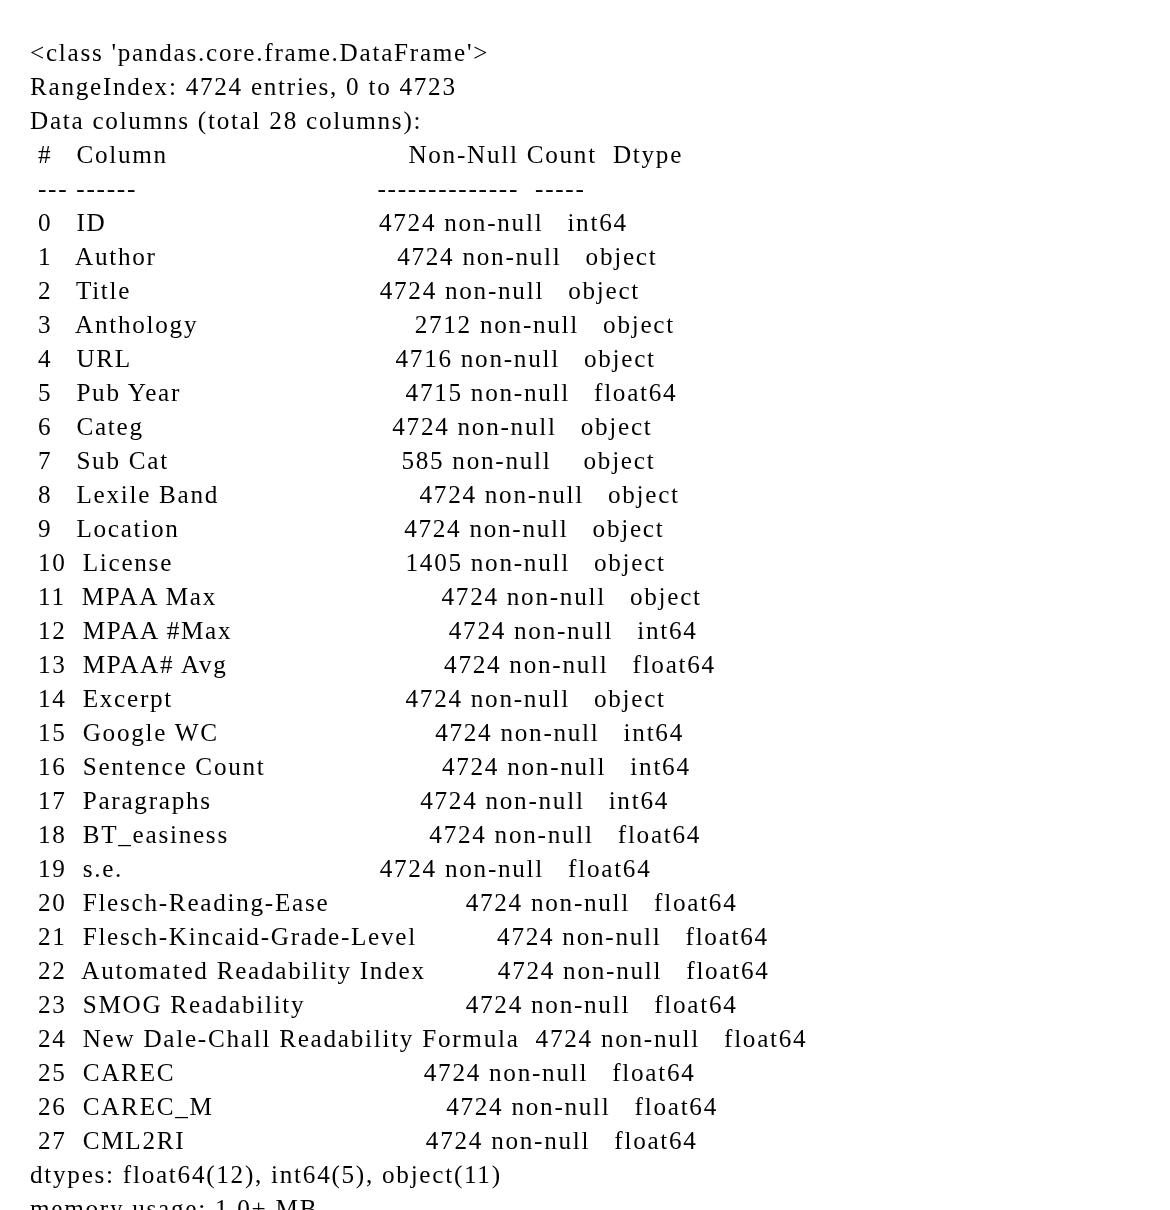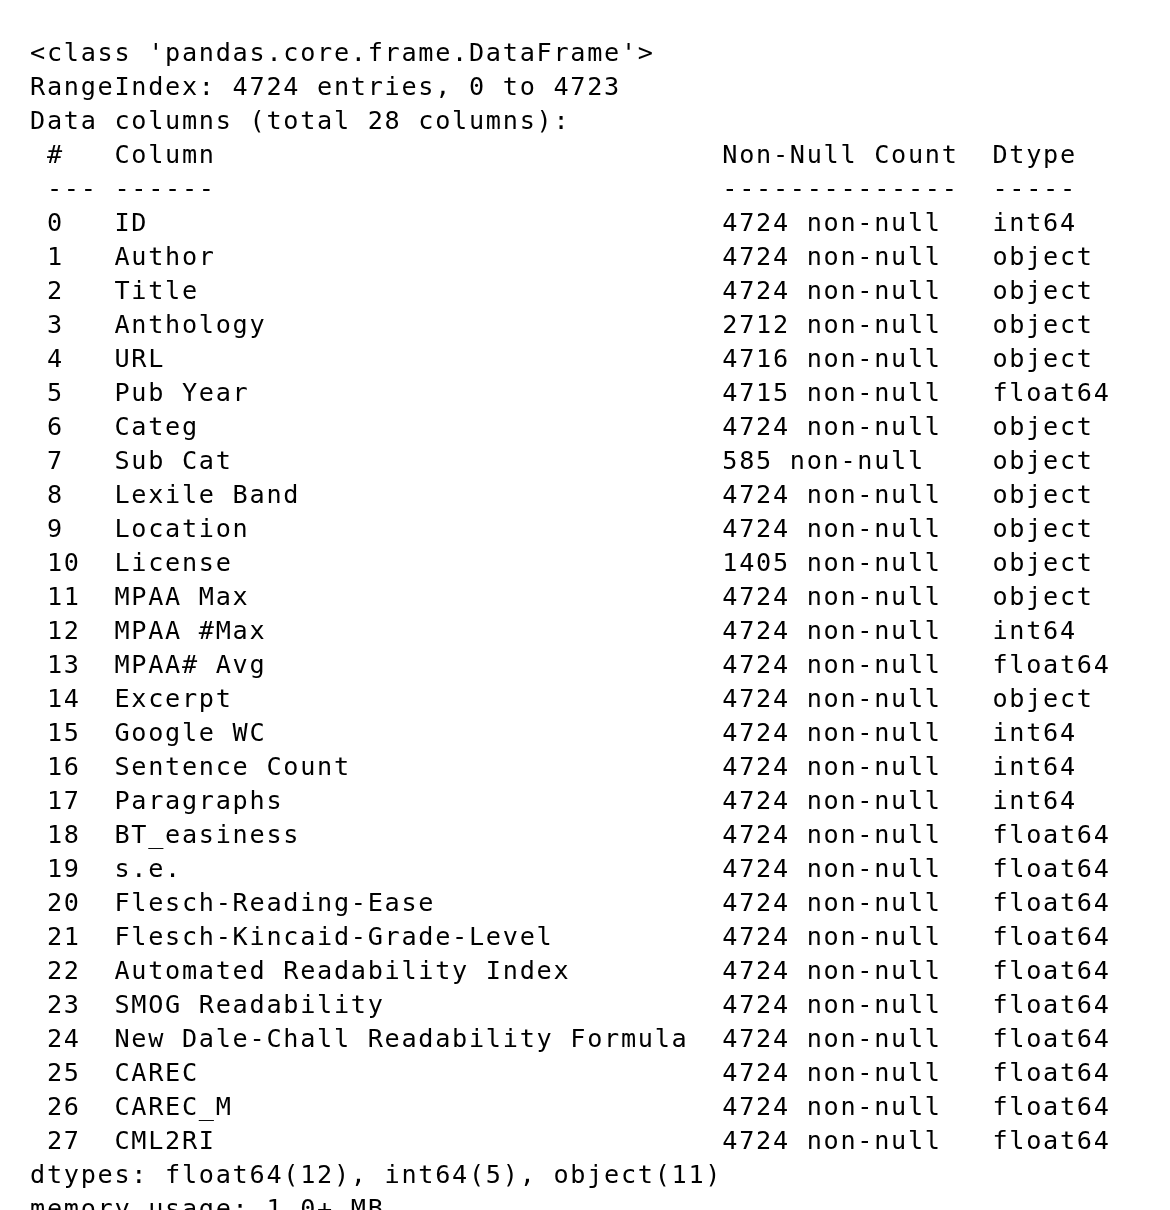--- a/index.html
+++ b/index.html
@@ -24,18 +24,19 @@
     font-size: 25.2px;
     line-height: 34px;
     letter-spacing: 1.72px;
     white-space: pre;
     -webkit-font-smoothing: none;
   }
   #console-output .line {
     display: block;
     height: 34px;
     white-space: pre;
+    font-family: Liberation Serif, serif;
   }
 </style>
 </head>
 <body>
 
 <pre id="console-output"><span class="line">&lt;class 'pandas.core.frame.DataFrame'&gt;</span><span class="line">RangeIndex: 4724 entries, 0 to 4723</span><span class="line">Data columns (total 28 columns):</span><span class="line"> #   Column                              Non-Null Count  Dtype</span><span class="line"> --- ------                              --------------  -----</span><span class="line"> 0   ID                                  4724 non-null   int64</span><span class="line"> 1   Author                              4724 non-null   object</span><span class="line"> 2   Title                               4724 non-null   object</span><span class="line"> 3   Anthology                           2712 non-null   object</span><span class="line"> 4   URL                                 4716 non-null   object</span><span class="line"> 5   Pub Year                            4715 non-null   float64</span><span class="line"> 6   Categ                               4724 non-null   object</span><span class="line"> 7   Sub Cat                             585 non-null    object</span><span class="line"> 8   Lexile Band                         4724 non-null   object</span><span class="line"> 9   Location                            4724 non-null   object</span><span class="line"> 10  License                             1405 non-null   object</span><span class="line"> 11  MPAA Max                            4724 non-null   object</span><span class="line"> 12  MPAA #Max                           4724 non-null   int64</span><span class="line"> 13  MPAA# Avg                           4724 non-null   float64</span><span class="line"> 14  Excerpt                             4724 non-null   object</span><span class="line"> 15  Google WC                           4724 non-null   int64</span><span class="line"> 16  Sentence Count                      4724 non-null   int64</span><span class="line"> 17  Paragraphs                          4724 non-null   int64</span><span class="line"> 18  BT_easiness                         4724 non-null   float64</span><span class="line"> 19  s.e.                                4724 non-null   float64</span><span class="line"> 20  Flesch-Reading-Ease                 4724 non-null   float64</span><span class="line"> 21  Flesch-Kincaid-Grade-Level          4724 non-null   float64</span><span class="line"> 22  Automated Readability Index         4724 non-null   float64</span><span class="line"> 23  SMOG Readability                    4724 non-null   float64</span><span class="line"> 24  New Dale-Chall Readability Formula  4724 non-null   float64</span><span class="line"> 25  CAREC                               4724 non-null   float64</span><span class="line"> 26  CAREC_M                             4724 non-null   float64</span><span class="line"> 27  CML2RI                              4724 non-null   float64</span><span class="line">dtypes: float64(12), int64(5), object(11)</span><span class="line">memory usage: 1.0+ MB</span></pre>
 
 </body></html>

